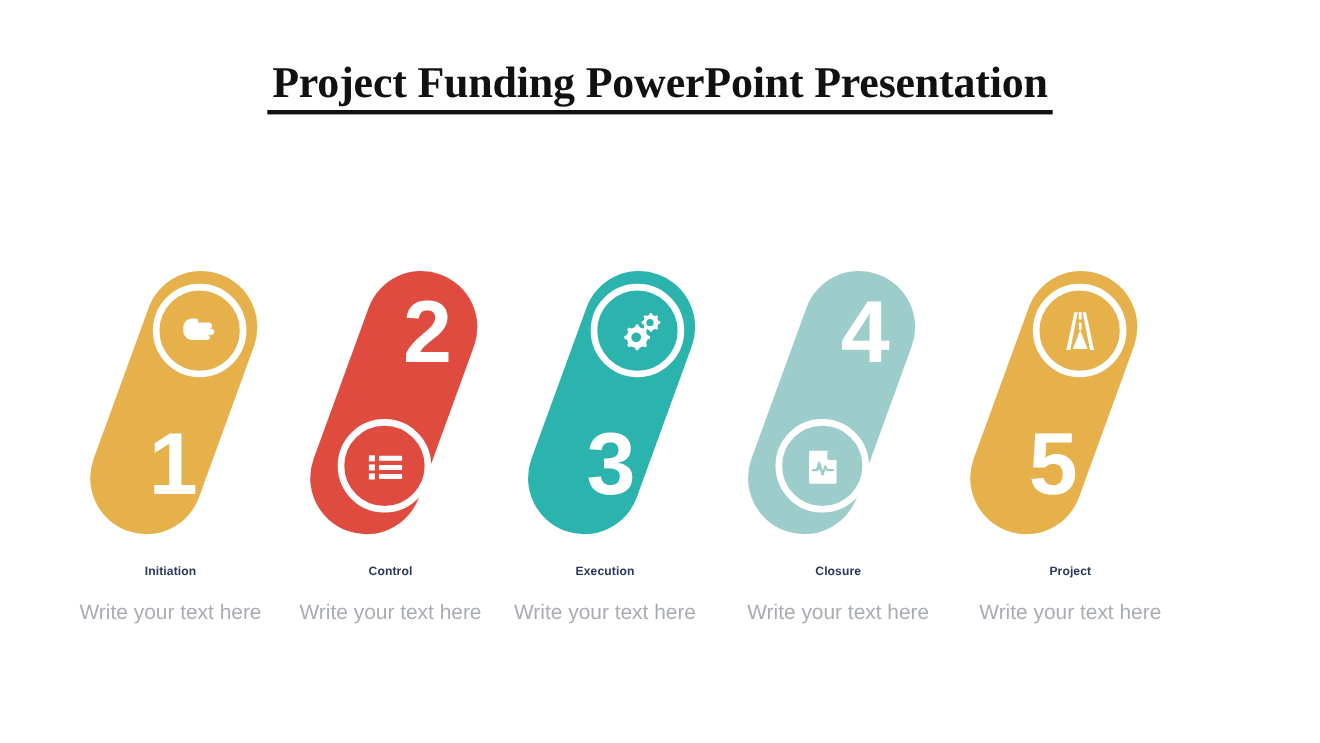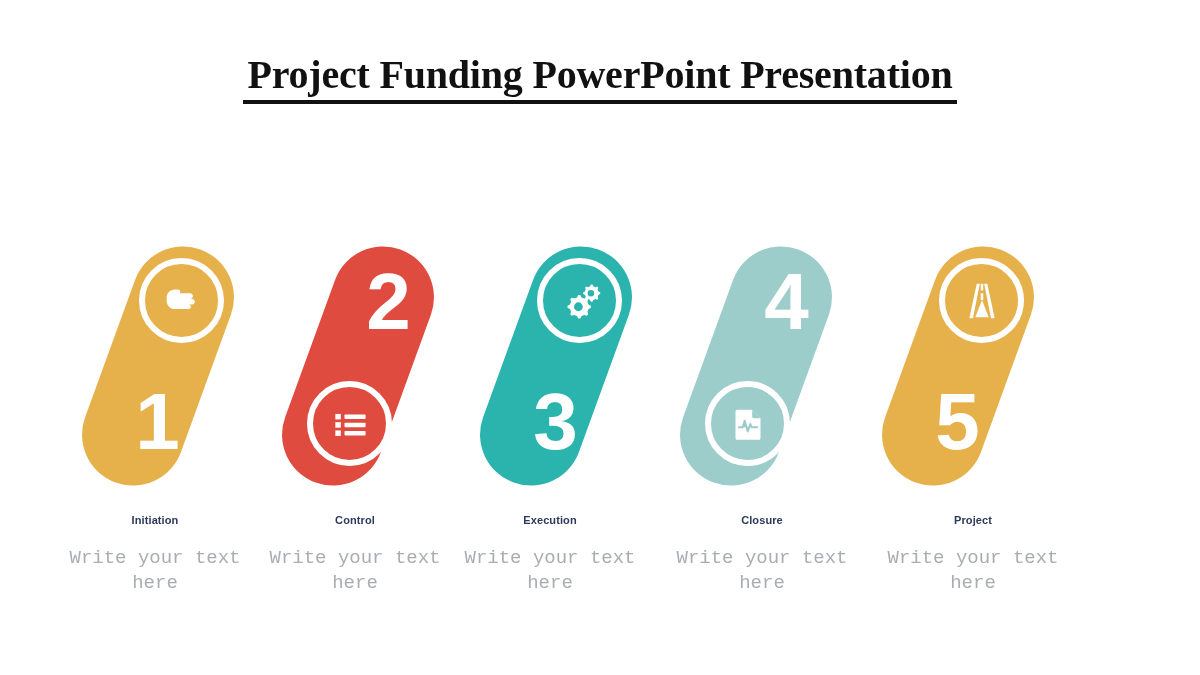--- a/index.html
+++ b/index.html
@@ -128,21 +128,21 @@
   }
   .caption-title {
     font-family: "Liberation Sans", sans-serif;
     font-size: 11px;
     font-weight: bold;
     color: #2b3a5c;
     letter-spacing: 0.1px;
     margin-bottom: 20px;
   }
   .caption-body {
-    font-family: Liberation Mono, monospace;
+    font-family: Liberation Sans, sans-serif;
     font-size: 19px;
     line-height: 1.3;
     color: #a9adb2;
     font-weight: 400;
     padding: 0 6px;
   }
 </style>
 </head>
 <body>
 

